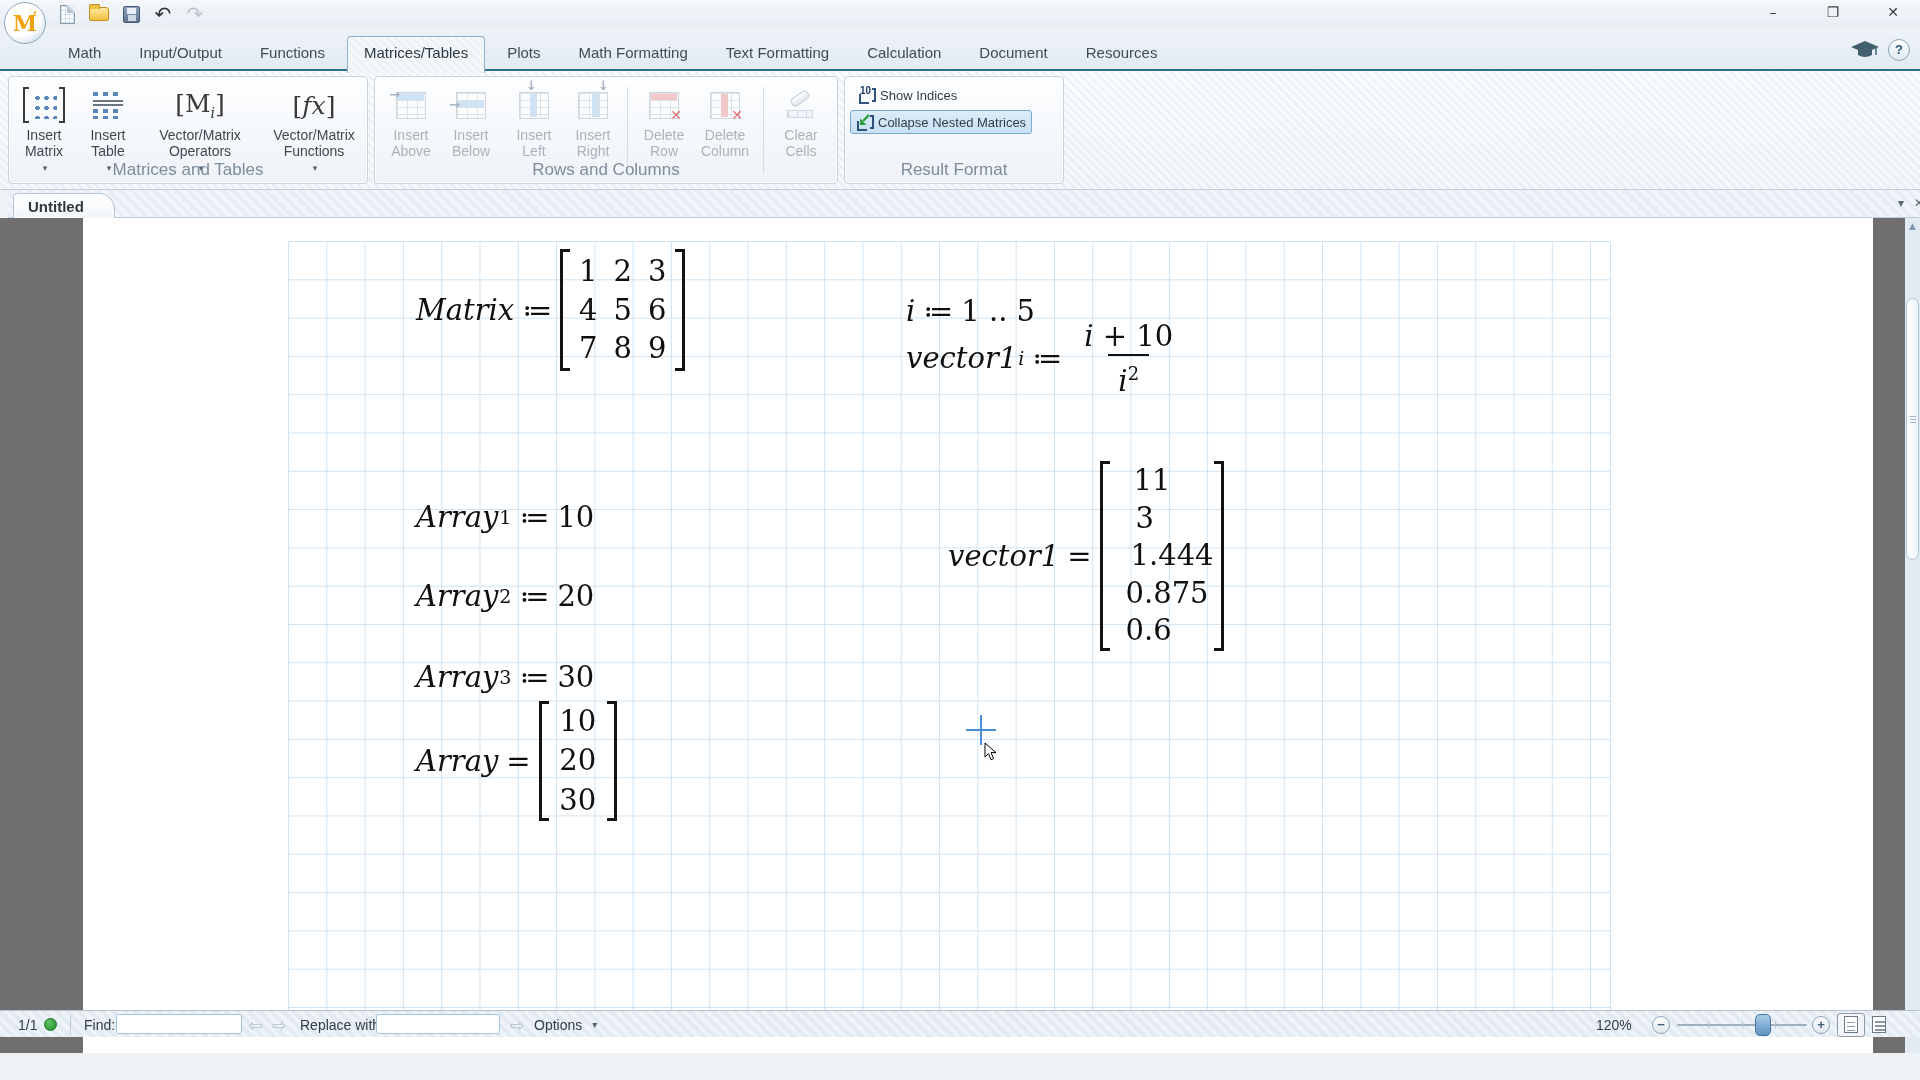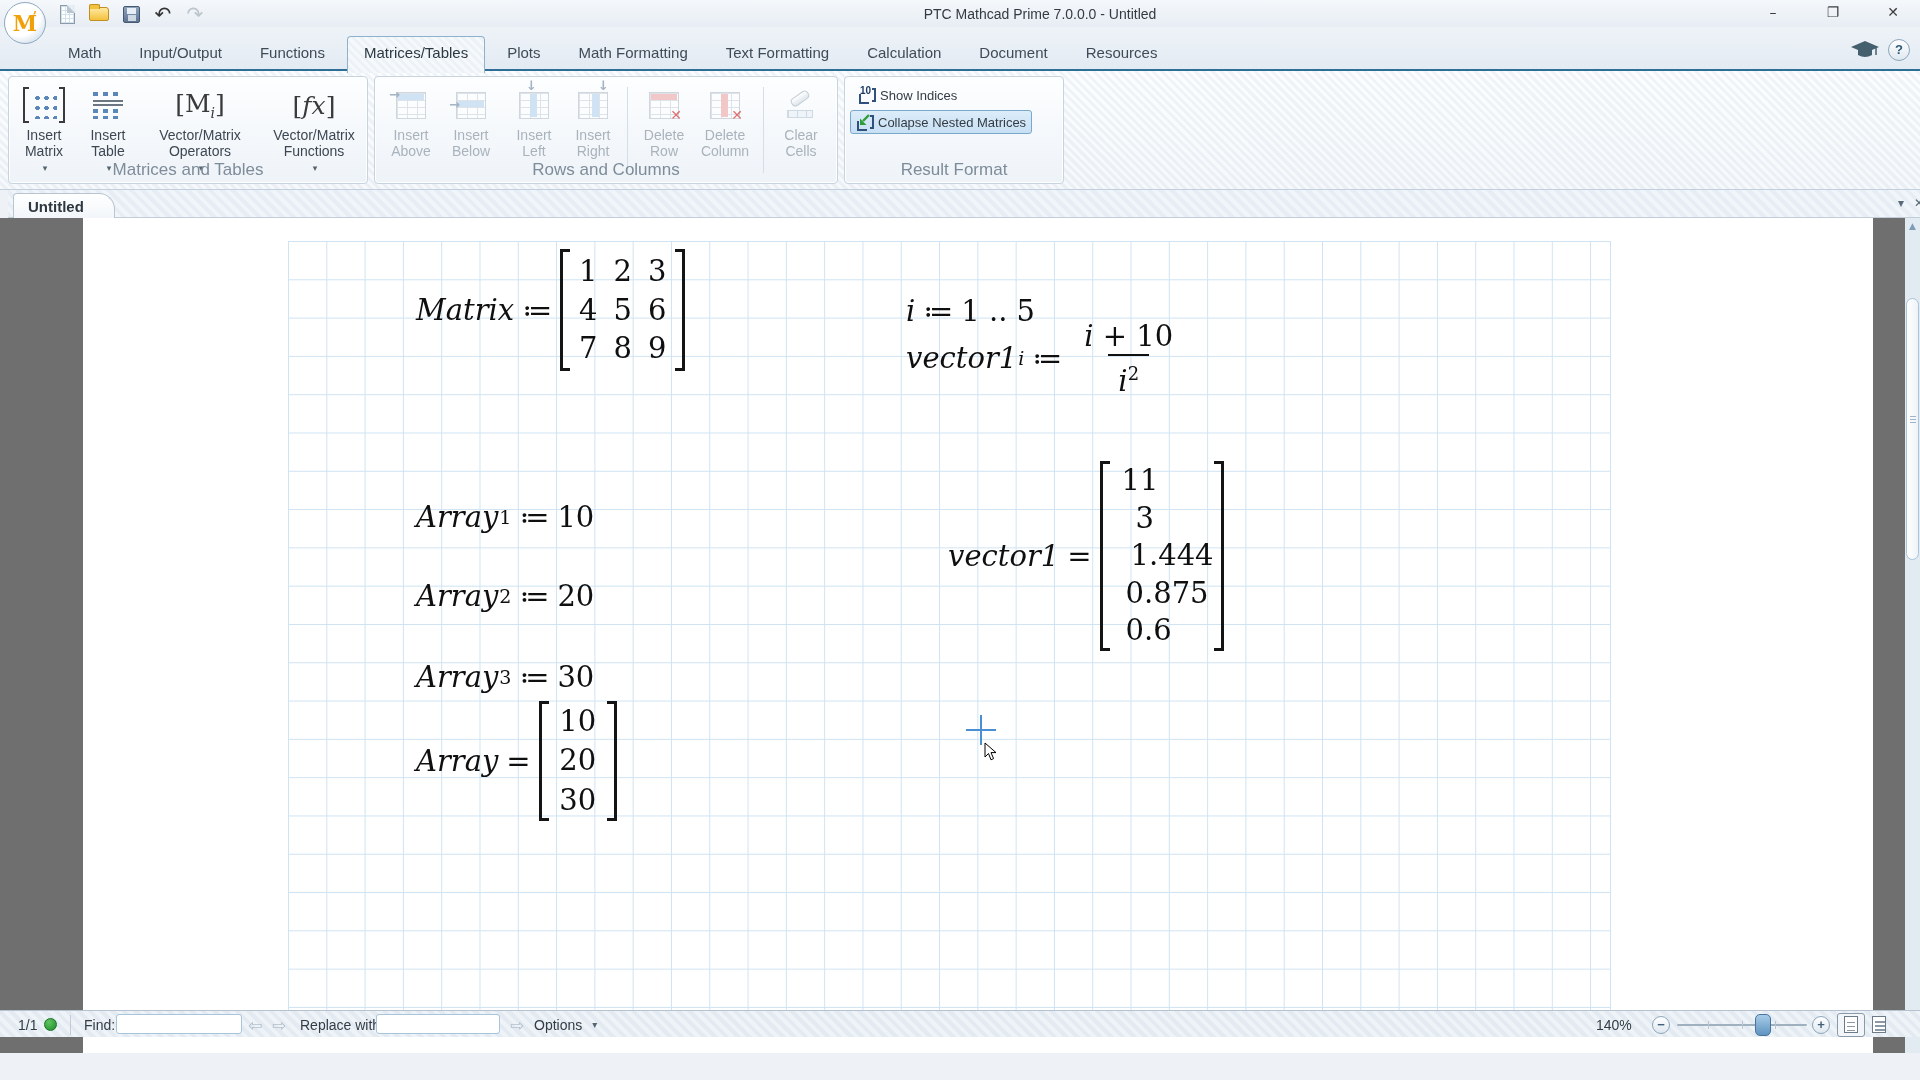--- a/index.html
+++ b/index.html
@@ -125,21 +125,21 @@
   .mop { margin:0 8px; }
   .msub { font-size:19px; vertical-align:-14px; margin-left:1px; }
   .msub.it { font-style:italic; }
   .mbr { width:10px; align-self:stretch; border:3px solid #141414; margin:1px 0; }
   .mbr.l { border-right:none; margin-right:2px; } .mbr.r { border-left:none; margin-left:2px; }
   .mat3 { display:grid; grid-template-columns:repeat(3,auto); column-gap:16px; padding:2px 7px; }
   .mat3 span { line-height:38.5px; text-align:center; }
   .vcol { padding:3px 6px; }
   .vcol div { line-height:37.6px; }
   .vcol.v5 { width:100px; }
-  .v5 div:nth-child(1){margin-left:4px;} .v5 div:nth-child(2){margin-left:18px;}
+  .v5 div:nth-child(1){margin-left:16px;} .v5 div:nth-child(2){margin-left:18px;}
   .v5 div:nth-child(3){margin-left:13px;} .v5 div:nth-child(4){margin-left:8px;} .v5 div:nth-child(5){margin-left:8px;}
   .acol div { line-height:39.5px; text-align:center; width:42px; }
   .frac { display:inline-flex; flex-direction:column; align-items:center; margin-left:4px; }
   .frac .num { padding:0 10px 3px; line-height:30px; }
   .frac .den { border-top:2.5px solid #111; padding:3px 10px 0; line-height:30px; }
   .frac sup { font-size:18px; }
   .crosshair { position:absolute; width:30px; height:30px; }
   .crosshair::before { content:""; position:absolute; left:0; top:14px; width:30px; height:2px; background:#4a8fd4; }
   .crosshair::after { content:""; position:absolute; left:14px; top:0; width:2px; height:30px; background:#4a8fd4; }
 
@@ -180,21 +180,20 @@
       <span class="qbtn">
           <span class="ic-save"></span>
         </span>
       <span class="qbtn">
           <span class="glyph-undo">↶</span>
         </span>
       <span class="qbtn">
           <span class="glyph-redo">↷</span>
         </span>
     </div>
-    <div class="win-title">PTC Mathcad Prime 7.0.0.0 - Untitled</div>
     <div class="win-controls">
       <span class="wbtn">–</span>
       <span class="wbtn">❐</span>
       <span class="wbtn">✕</span>
     </div>
   </div>
 
   <div class="tabrow">
     <div class="tabs">
       <div class="rtab">Math</div>
@@ -479,21 +478,21 @@
     <input class="sbinput" style="position: absolute; left: 376px; top: 3px; width: 124px;">
     <div class="sb" style="left:510px;">
         <span class="navarr">⇨</span>
       </div>
     <div class="sb" style="left:534px;">
       <span>Options</span>
       <span style="font-size:10px; margin-left:10px; color:#55656f;">▾</span>
     </div>
 
     <div class="sb" style="left:1596px;">
-        <span>140%</span>
+        <span>120%</span>
       </div>
     <div class="sb" style="left:1652px;">
         <span class="zbtn">−</span>
       </div>
     <div class="sb" style="left:1677px;">
       <span class="ztrack">
         <span class="tick" style="left:31px;"></span>
           <span class="tick" style="left:65px;"></span>
           <span class="tick" style="left:98px;"></span>
         <span class="zhandle"></span>

